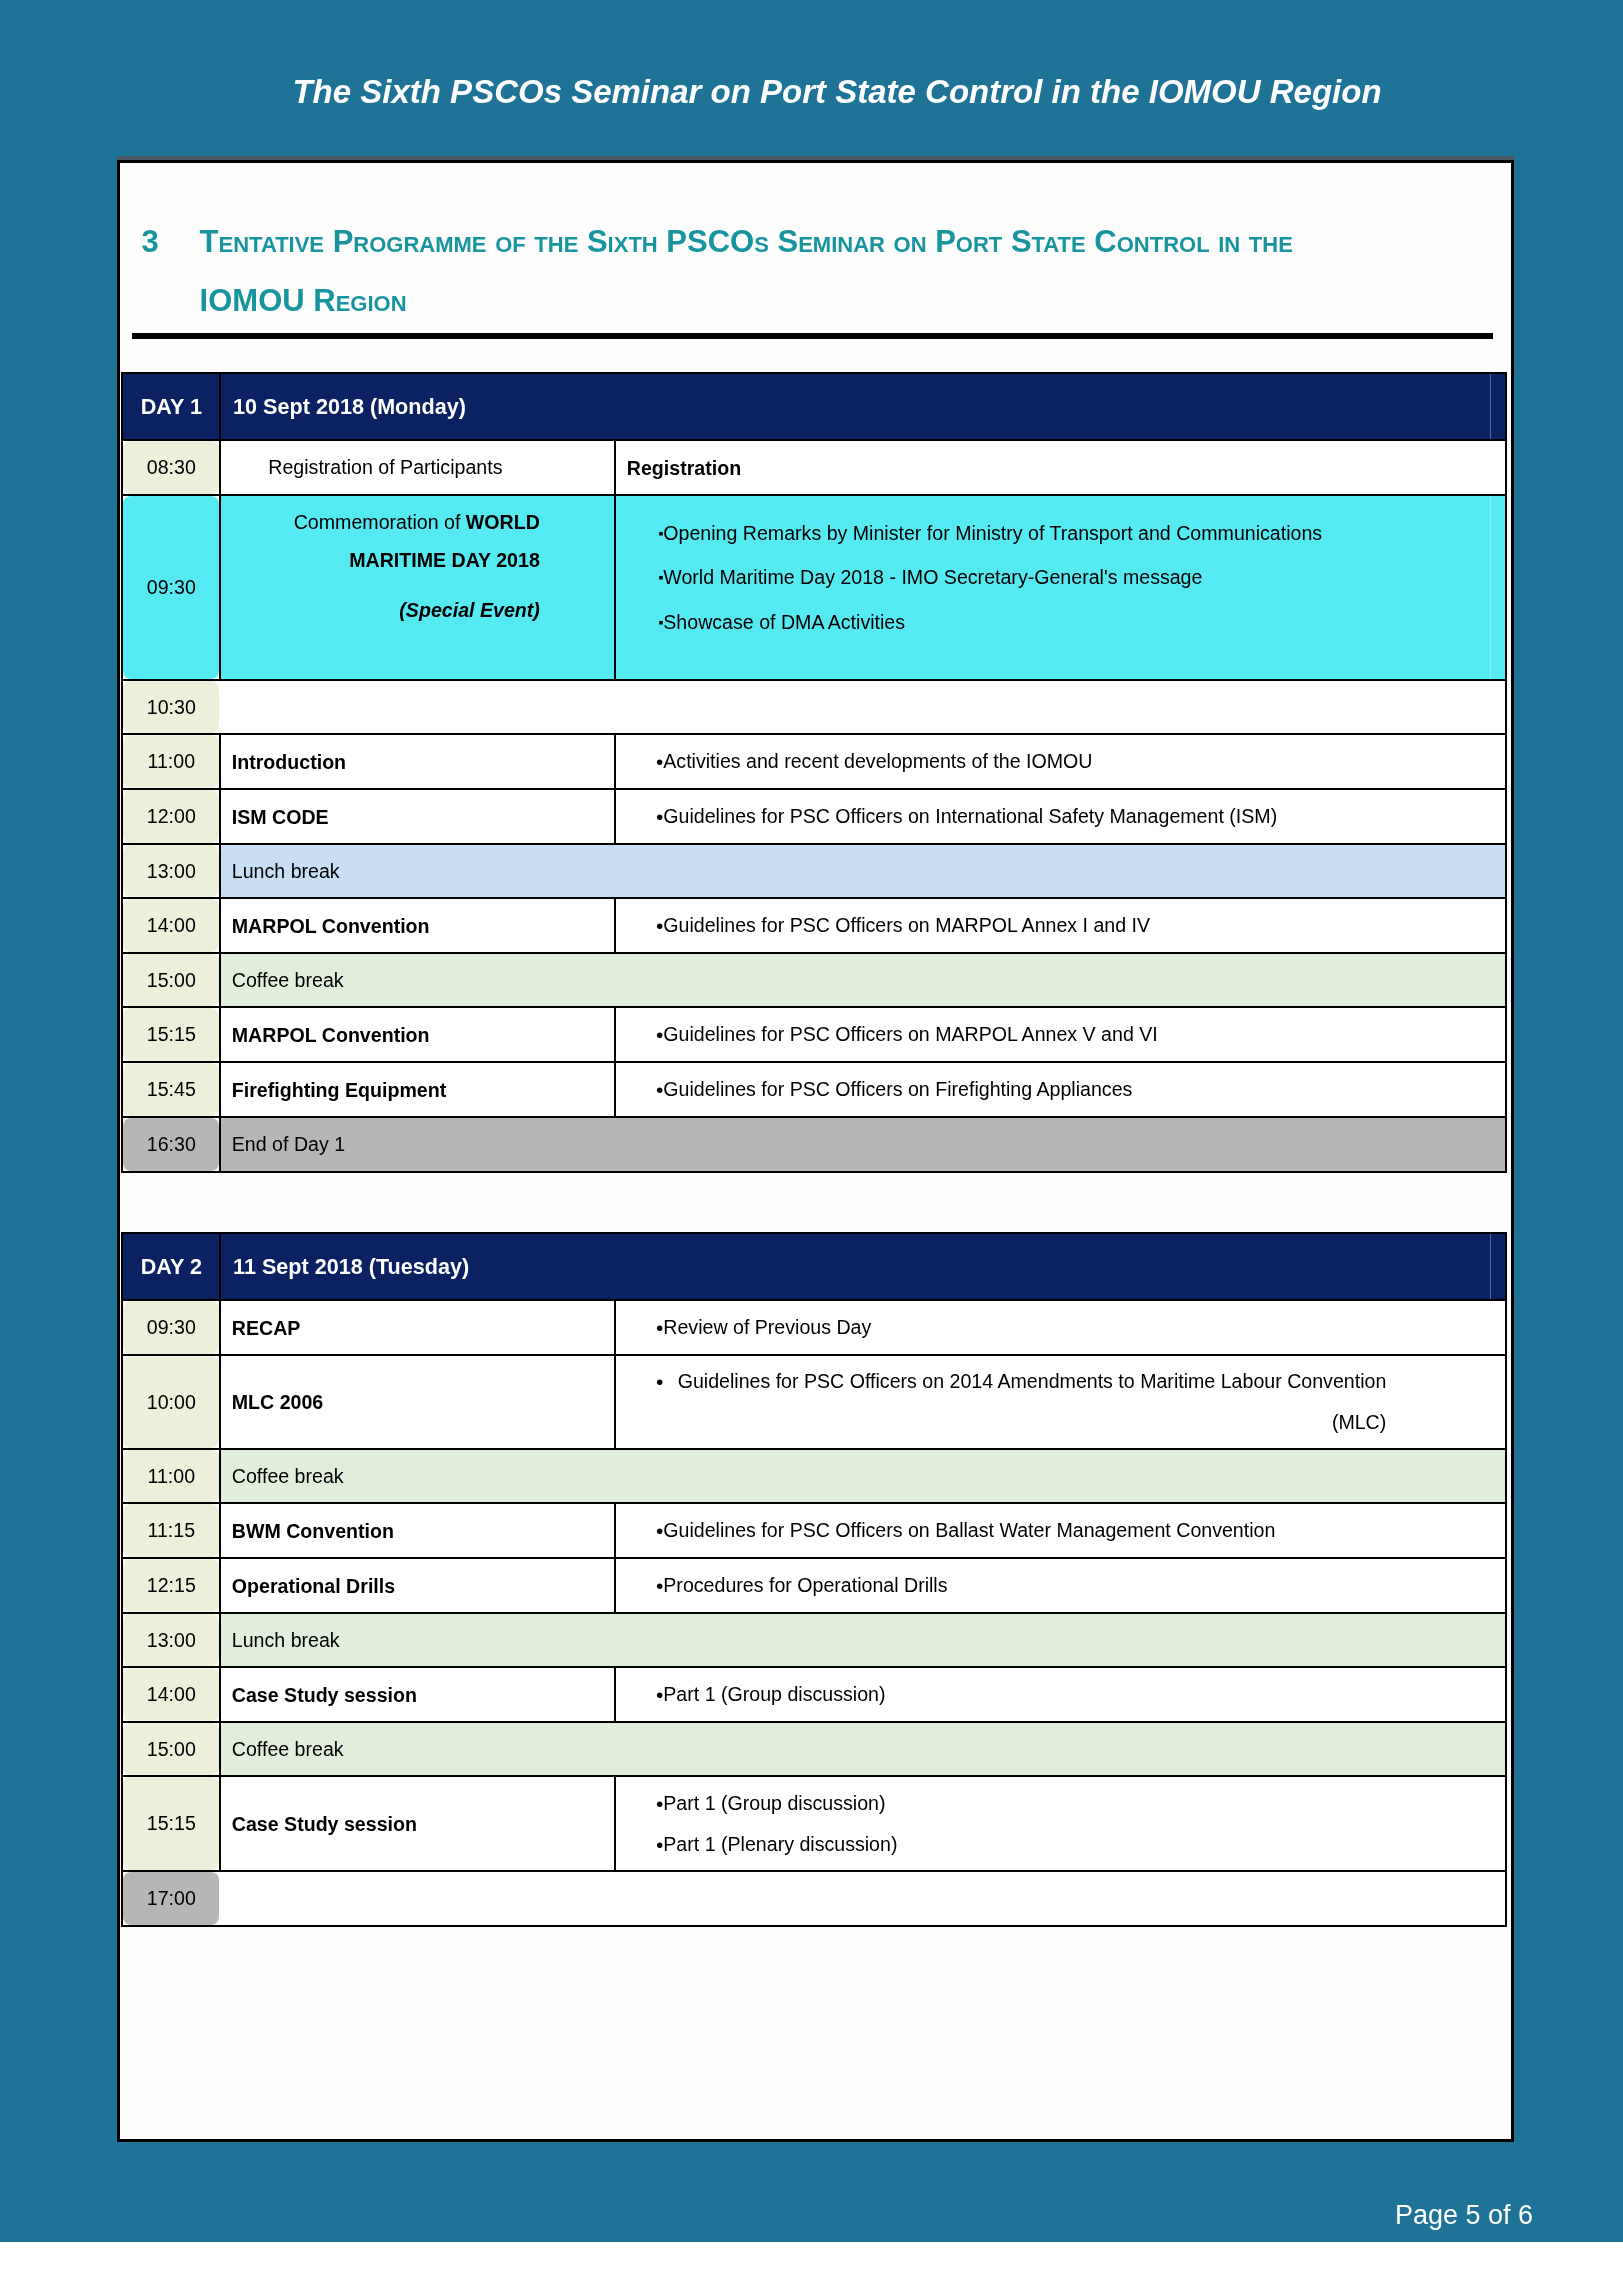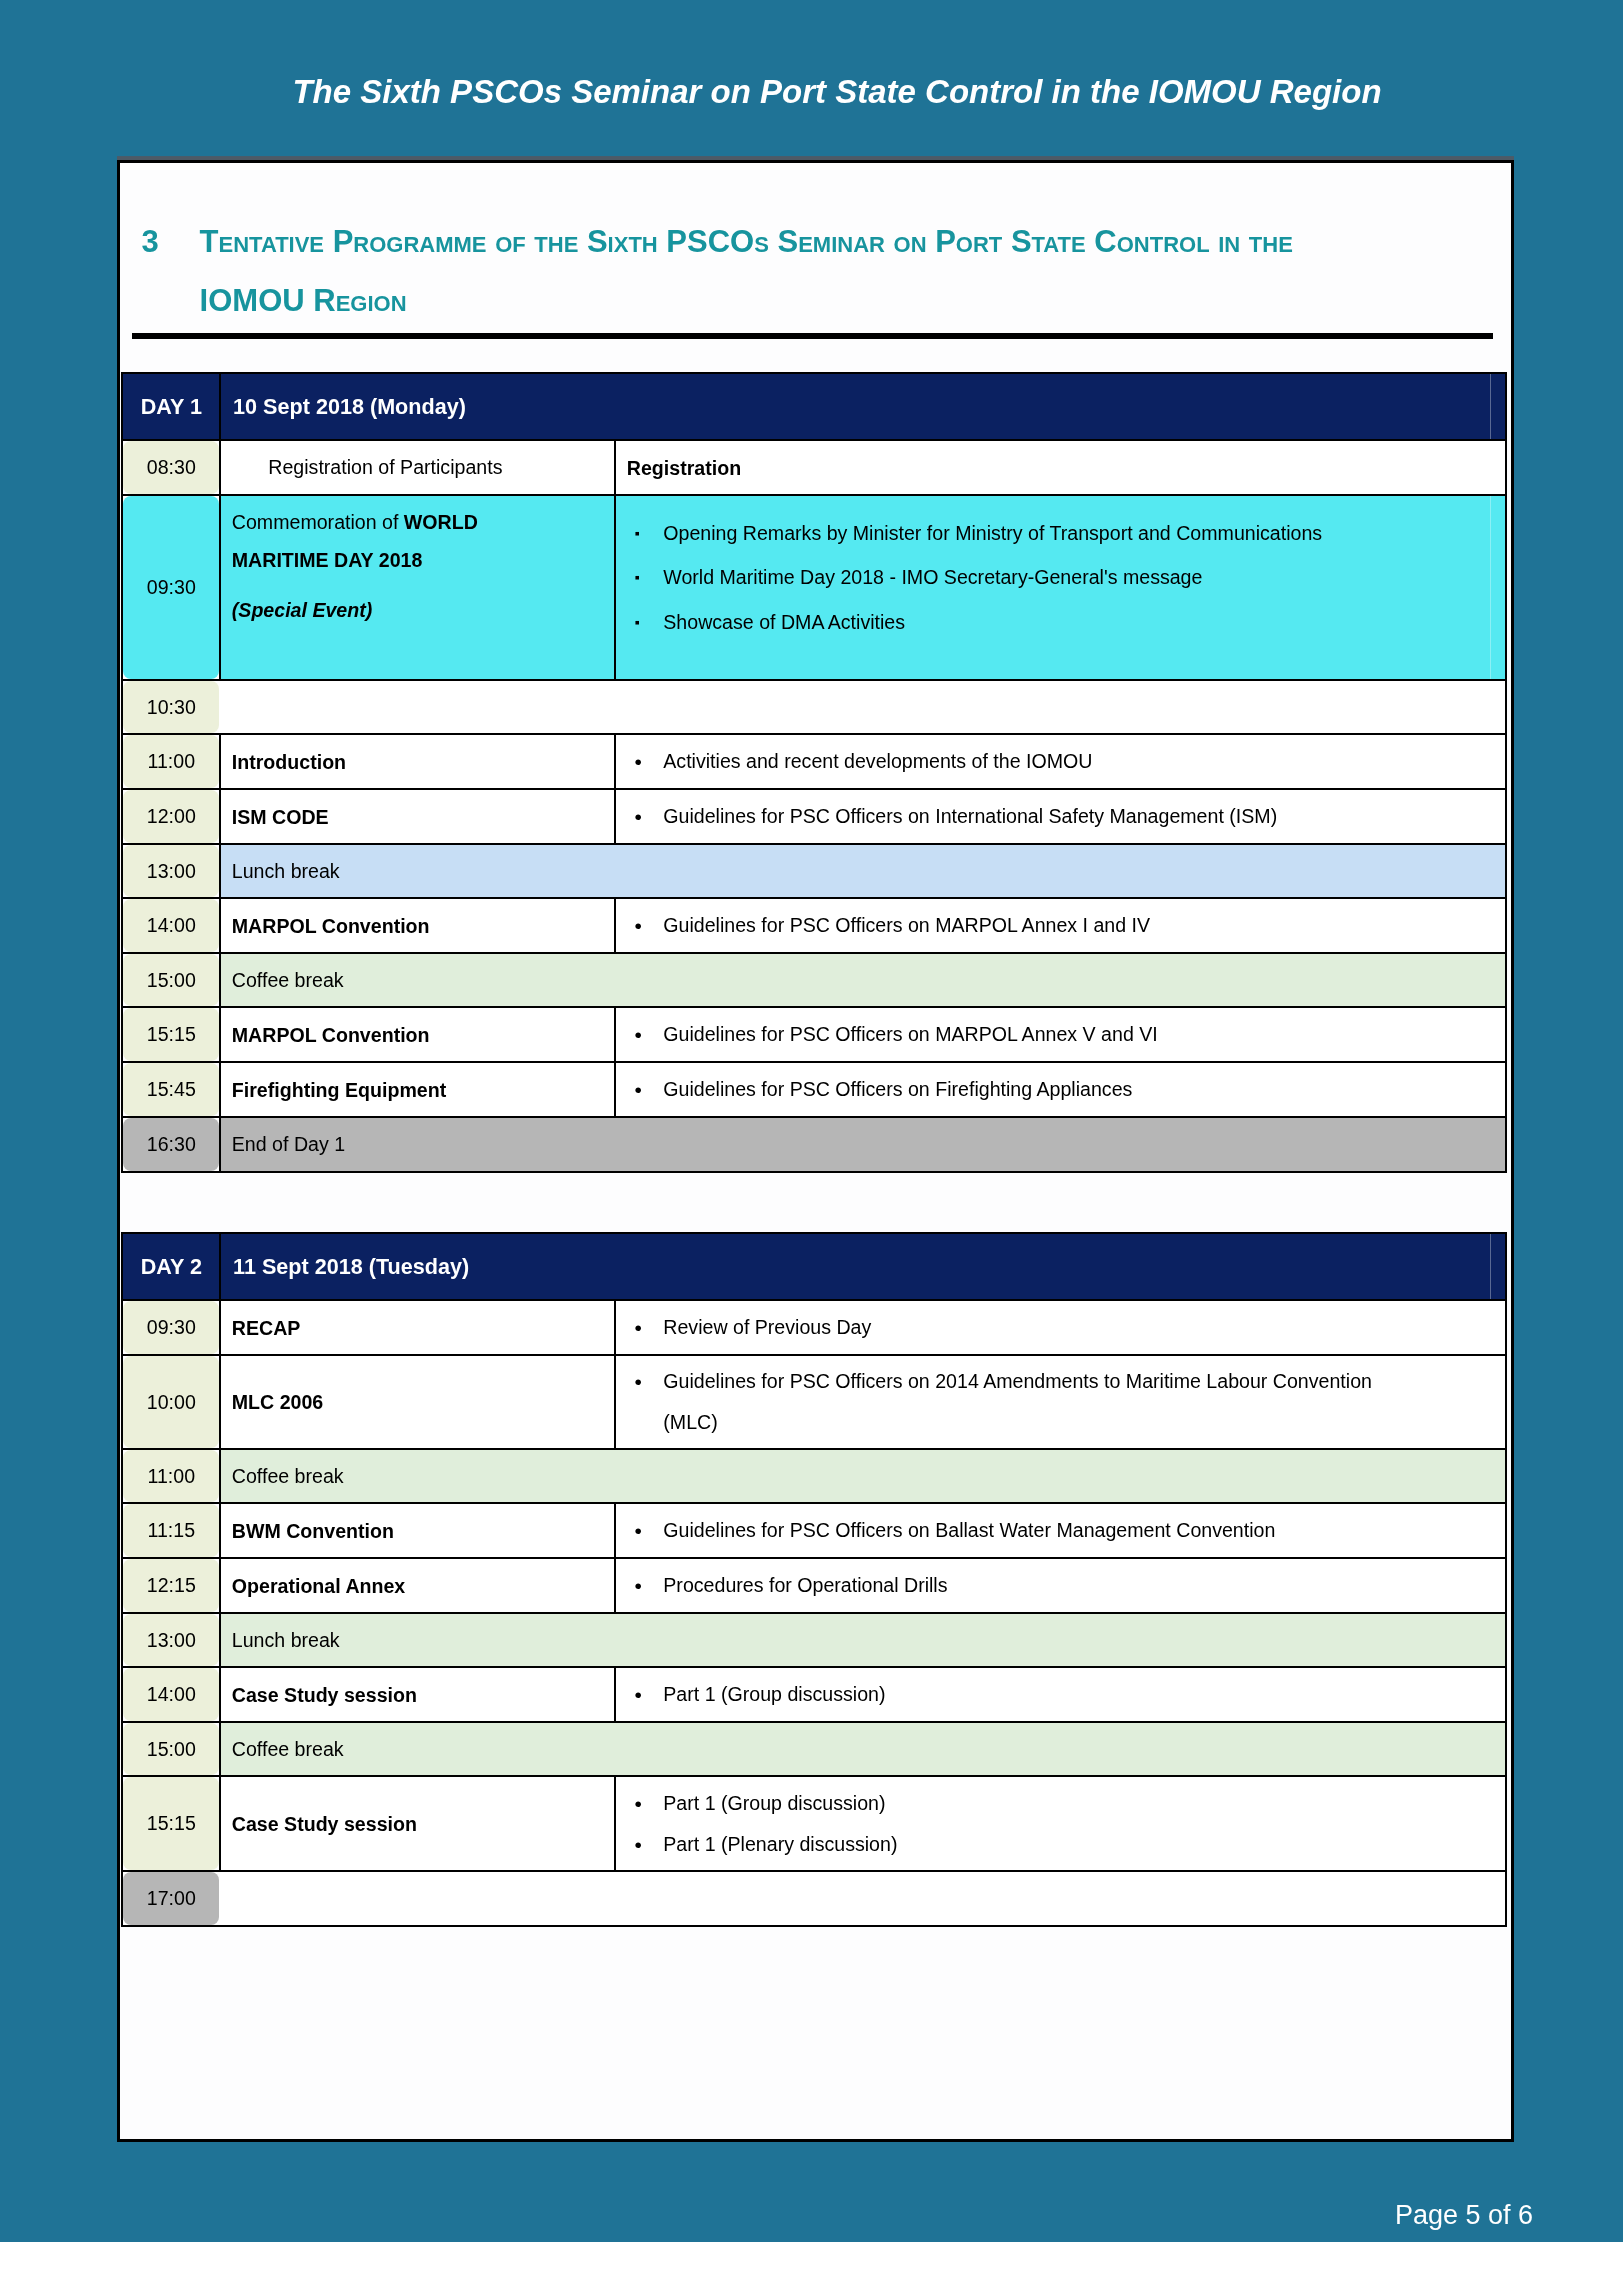--- a/index.html
+++ b/index.html
@@ -18,21 +18,21 @@
     font-variant:small-caps;line-height:59px;border-bottom:6.5px solid #000;
     padding-bottom:2.6px;box-sizing:border-box;}
   .sec-num{width:58px;padding-left:9.2px;flex:none;}
   .sec-title{width:1126px;}
 
   .day-table{position:absolute;left:1.3px;width:1386px;border:2.6px solid #000;box-sizing:border-box;background:#fff;}
   .t-row{display:grid;position:relative;box-sizing:border-box;}
   .t-row + .t-row{border-top:2.6px solid #000;}
   .t-row.two-col{grid-template-columns:96px 1fr;}
   .t-row.three-col{grid-template-columns:96px 395px 1fr;}
-  .cell{display:flex;align-items:center;box-sizing:border-box;font-size:19.6px;color:#000;}
+  .cell{display:flex;align-items:center;box-sizing:border-box;font-size:19.6px;color:#000;text-align:right;}
   .cell + .cell{border-left:2px solid #000;}
 
   .header-row{background:var(--day-header-bg,#0b2161);height:65px;}
   .header-row .cell{color:#fff;font-weight:bold;font-size:21.6px;}
   .day-label-cell{justify-content:center;}
   .day-date-cell{padding-left:11.8px;}
   .header-row::after,.t-row.special::after{content:"";position:absolute;right:14.4px;top:0;bottom:0;width:1.3px;background:rgba(255,255,255,0.32);}
 
   .time-cell{justify-content:center;background:var(--time-col-bg,#ecf0da);border-radius:8px;}
   .t-row.session{min-height:55px;}
@@ -229,21 +229,21 @@
           <div class="cell details-cell">
             <div class="detail-line">
               <span class="marker dot">•</span>
               <span class="d-text">Guidelines for PSC Officers on Ballast Water Management Convention</span>
             </div>
           </div>
         </div>
         <div class="t-row three-col session">
           <div class="cell time-cell">12:15</div>
           <div class="cell topic-cell">
-            <div class="topic-inner bold">Operational Annex</div>
+            <div class="topic-inner bold">Operational Drills</div>
           </div>
           <div class="cell details-cell">
             <div class="detail-line">
               <span class="marker dot">•</span>
               <span class="d-text">Procedures for Operational Drills</span>
             </div>
           </div>
         </div>
         <div class="t-row two-col break green">
           <div class="cell time-cell">13:00</div>

